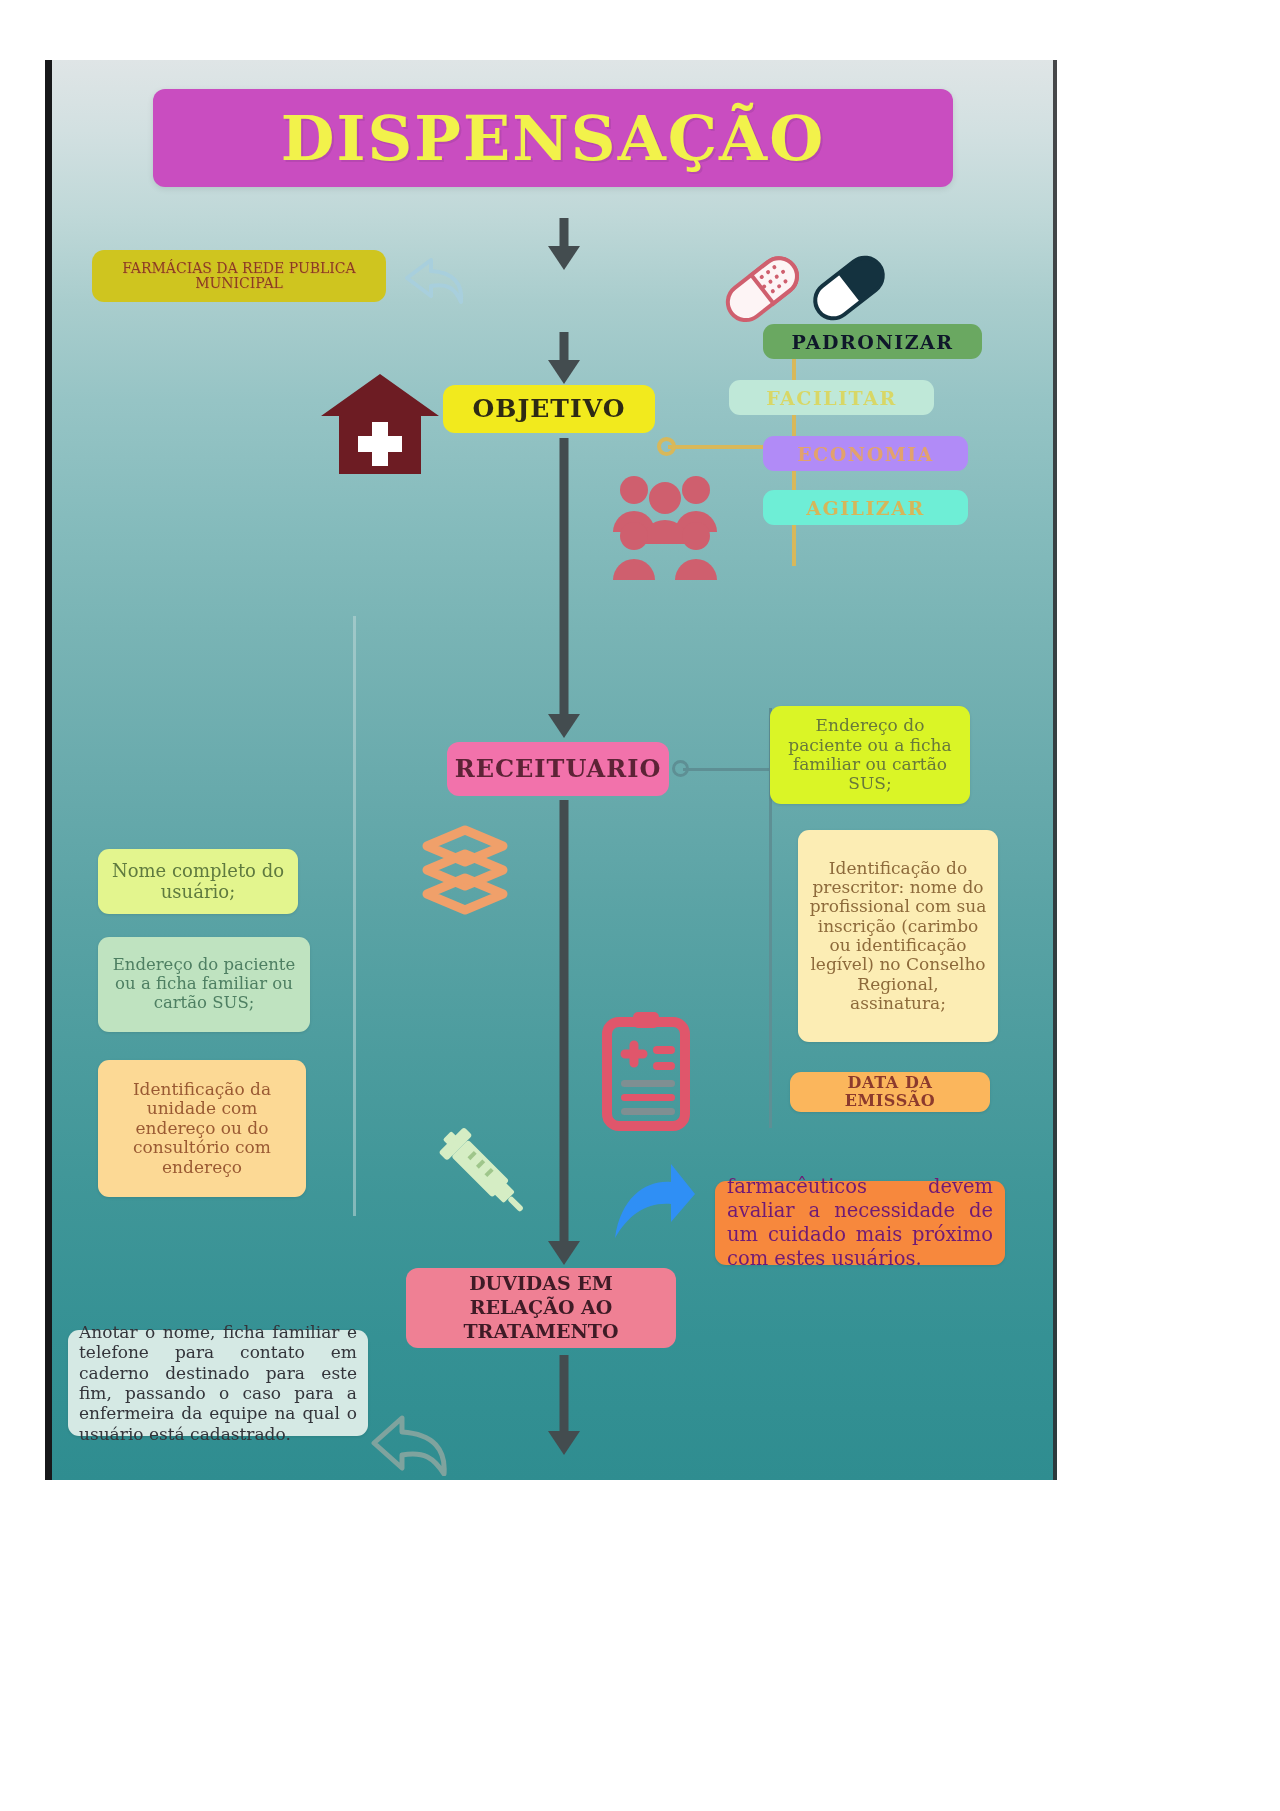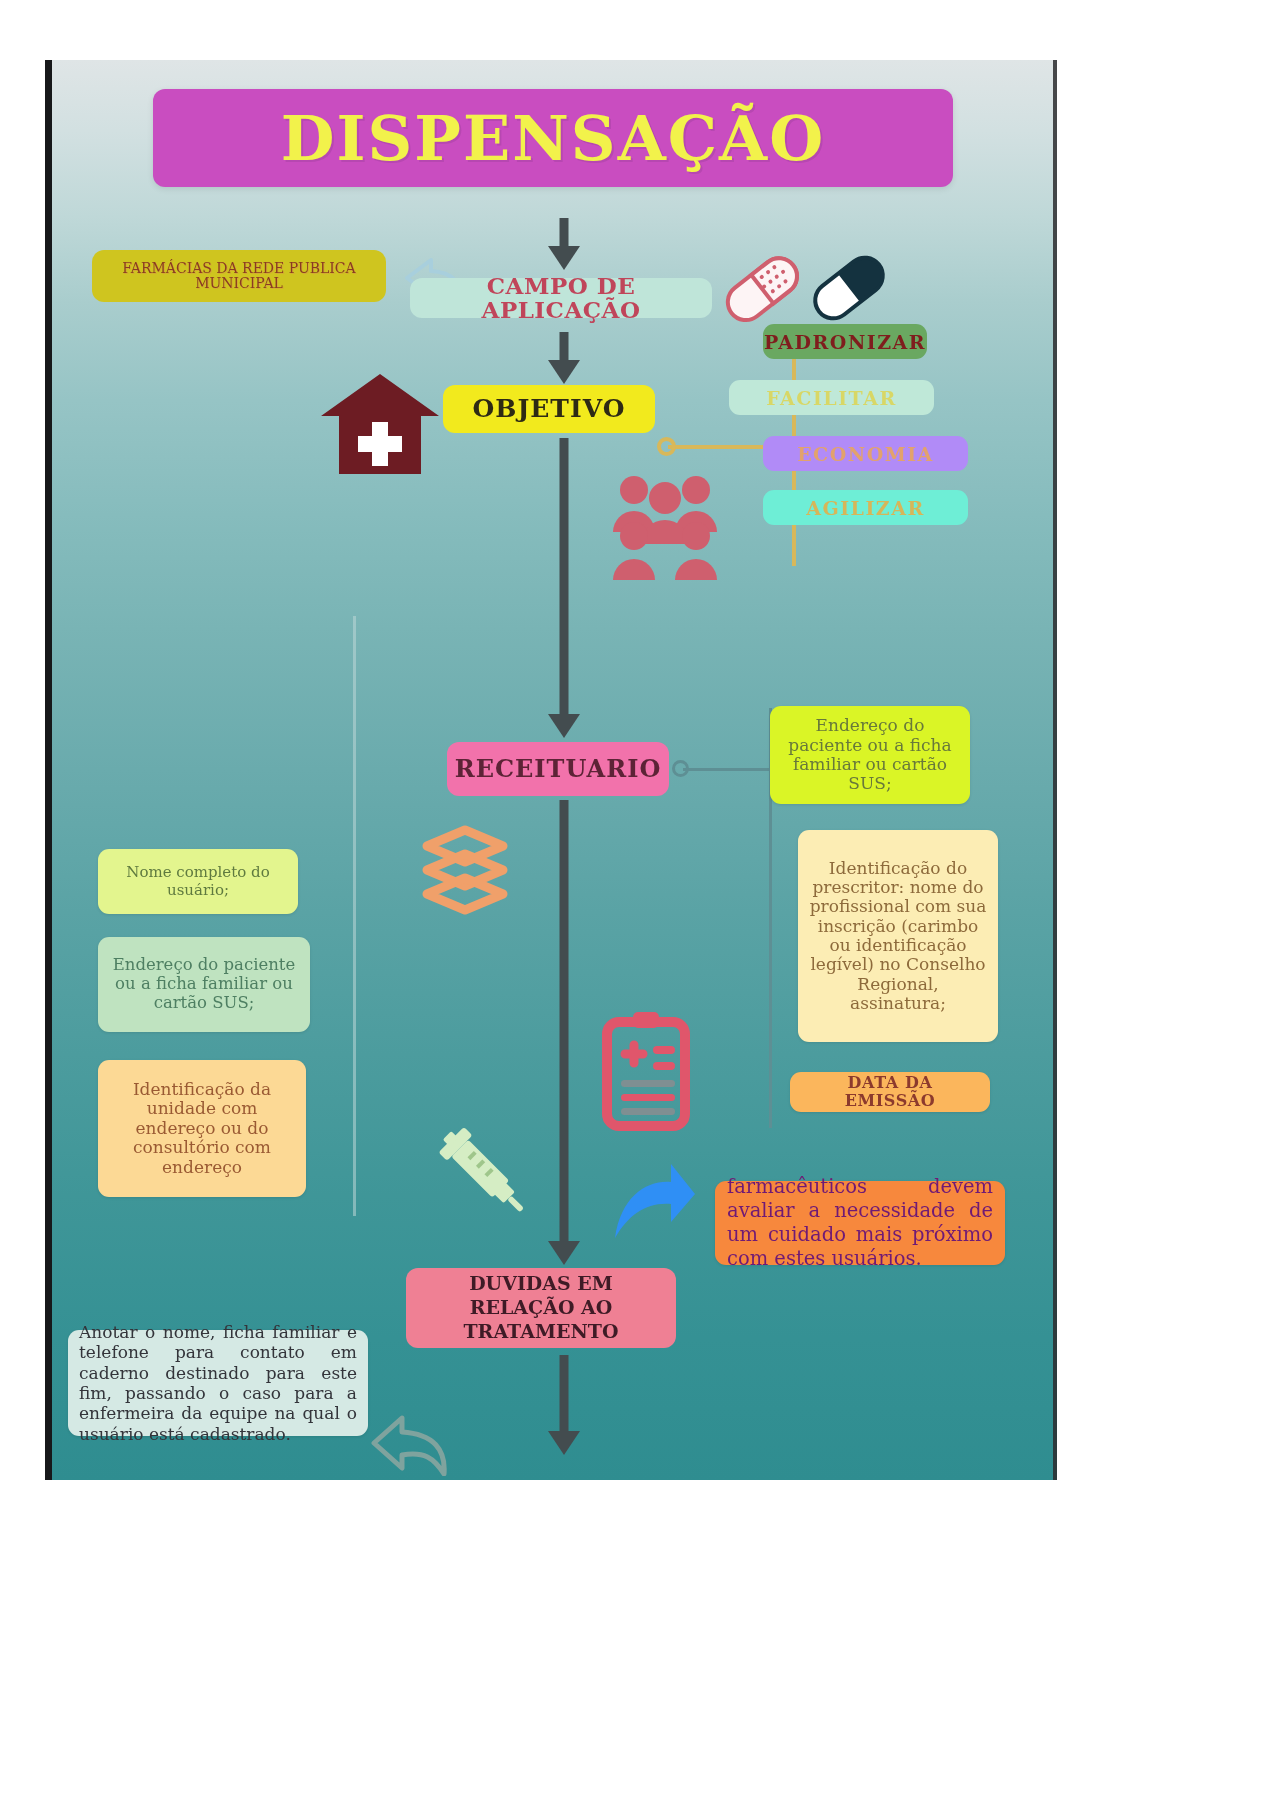--- a/index.html
+++ b/index.html
@@ -107,22 +107,22 @@
     font-weight:bold;font-size:19px;line-height:1.25;
   }
 
   
   .objbtn{
     border-radius:11px;
     display:flex;align-items:center;justify-content:center;
     font-family:"DejaVu Serif", serif;
     font-weight:bold;font-size:19px;letter-spacing:1.5px;
   }
-  #btn-padronizar{left:718px; top:264px; width:164px; height:35px;
-    background:#6aa861; color:#7f1d1d;}
+  #btn-padronizar{left:718px; top:264px; width:219px; height:35px;
+    background:#6aa861; color:#0f172a;}
   #btn-facilitar{left:684px; top:320px; width:205px; height:35px;
     background:#bfe8d8; color:#d8d766;}
   #btn-economia{left:718px; top:376px; width:205px; height:35px;
     background:#b18bf7; color:#e2a26d;}
   #btn-agilizar{left:718px; top:430px; width:205px; height:35px;
     background:#6eeed6; color:#d6b659;}
 
   
   .card{
     border-radius:11px;
@@ -133,21 +133,21 @@
     line-height:1.14;
     box-shadow:0 1px 3px rgba(0,0,0,.10);
   }
 
   #card-receita{
     left:48px; top:557px; width:200px; height:200px;
     background:#ddf523; color:#6d7c3a; font-size:17px;
   }
   #card-nome{
     left:53px; top:789px; width:200px; height:65px;
-    background:#e3f58e; color:#5f7a3f; font-size:15px;
+    background:#e3f58e; color:#5f7a3f; font-size:18px;
   }
   #card-endereco-l{
     left:53px; top:877px; width:212px; height:95px;
     background:#bfe3c0; color:#4e7f62; font-size:16.5px;
   }
   #card-identificacao-unid{
     left:53px; top:1000px; width:208px; height:137px;
     background:#fcd995; color:#9a5a33; font-size:17px;
   }
 
@@ -268,21 +268,20 @@
   <div id="conn2-dot" class="box"></div>
 
   <div class="guide" id="guide-left"></div>
 
   <div class="box pill" id="farmacias">FARMÁCIAS DA REDE PUBLICA MUNICIPAL</div>
 
   <svg class="box" id="icon-back-arrow" viewBox="0 0 72 62">
     <path d="M30 10 L6 28 L30 46 L30 36 C46 33 54 38 60 52 C62 34 52 22 30 21 Z" fill="none" stroke="#a8cfdd" stroke-width="4" stroke-linejoin="round"></path>
   </svg>
 
-  <div class="box pill" id="campo">CAMPO DE APLICAÇÃO</div>
 
   <svg class="box" id="icon-pills" viewBox="0 0 180 86">
     <g transform="rotate(-38 44 43)">
       <rect x="6" y="26" width="78" height="36" rx="18" fill="#fdf4f5" stroke="#cf5f6e" stroke-width="4"></rect>
       <path d="M45 26 h21 a18 18 0 0 1 0 36 h-21 z" fill="#fdf4f5" stroke="#cf5f6e" stroke-width="4"></path>
       <g fill="#cf5f6e">
         <circle cx="52" cy="34" r="2"></circle>
           <circle cx="60" cy="34" r="2"></circle>
           <circle cx="68" cy="34" r="2"></circle>
         <circle cx="48" cy="43" r="2"></circle>

